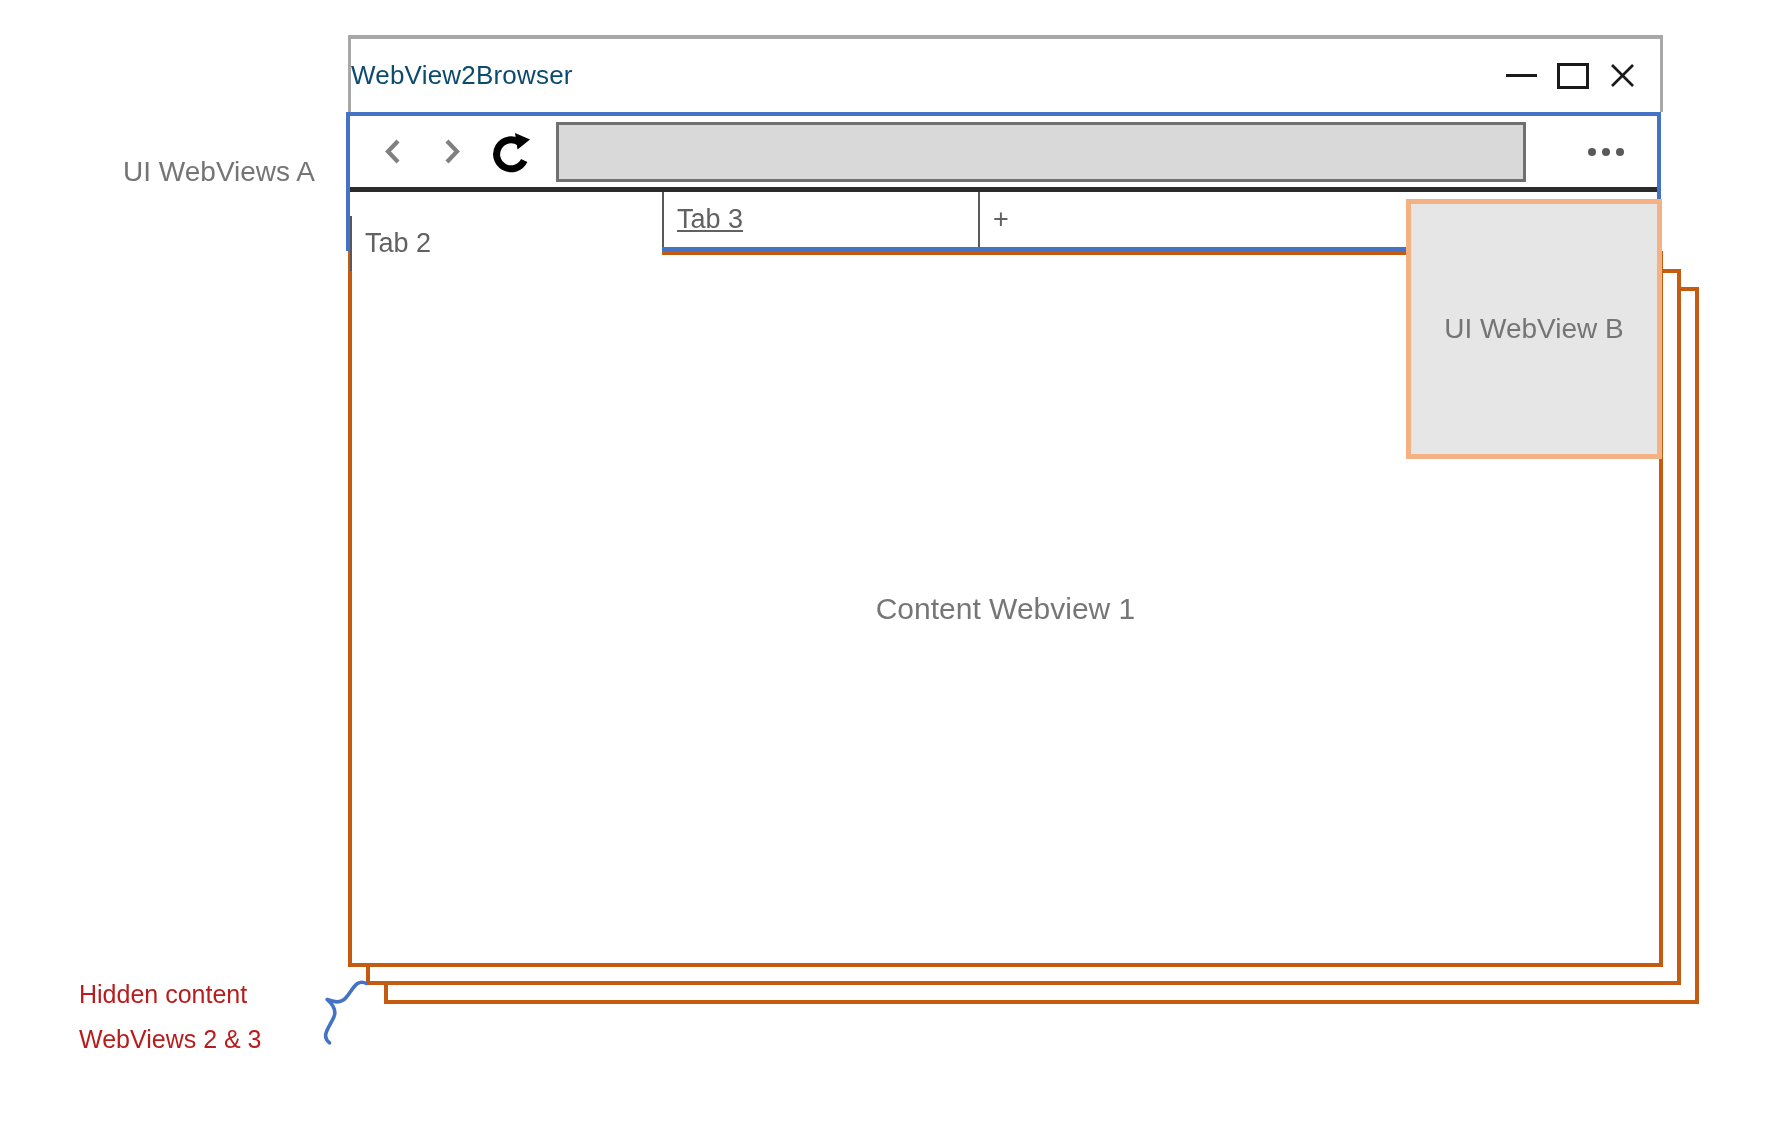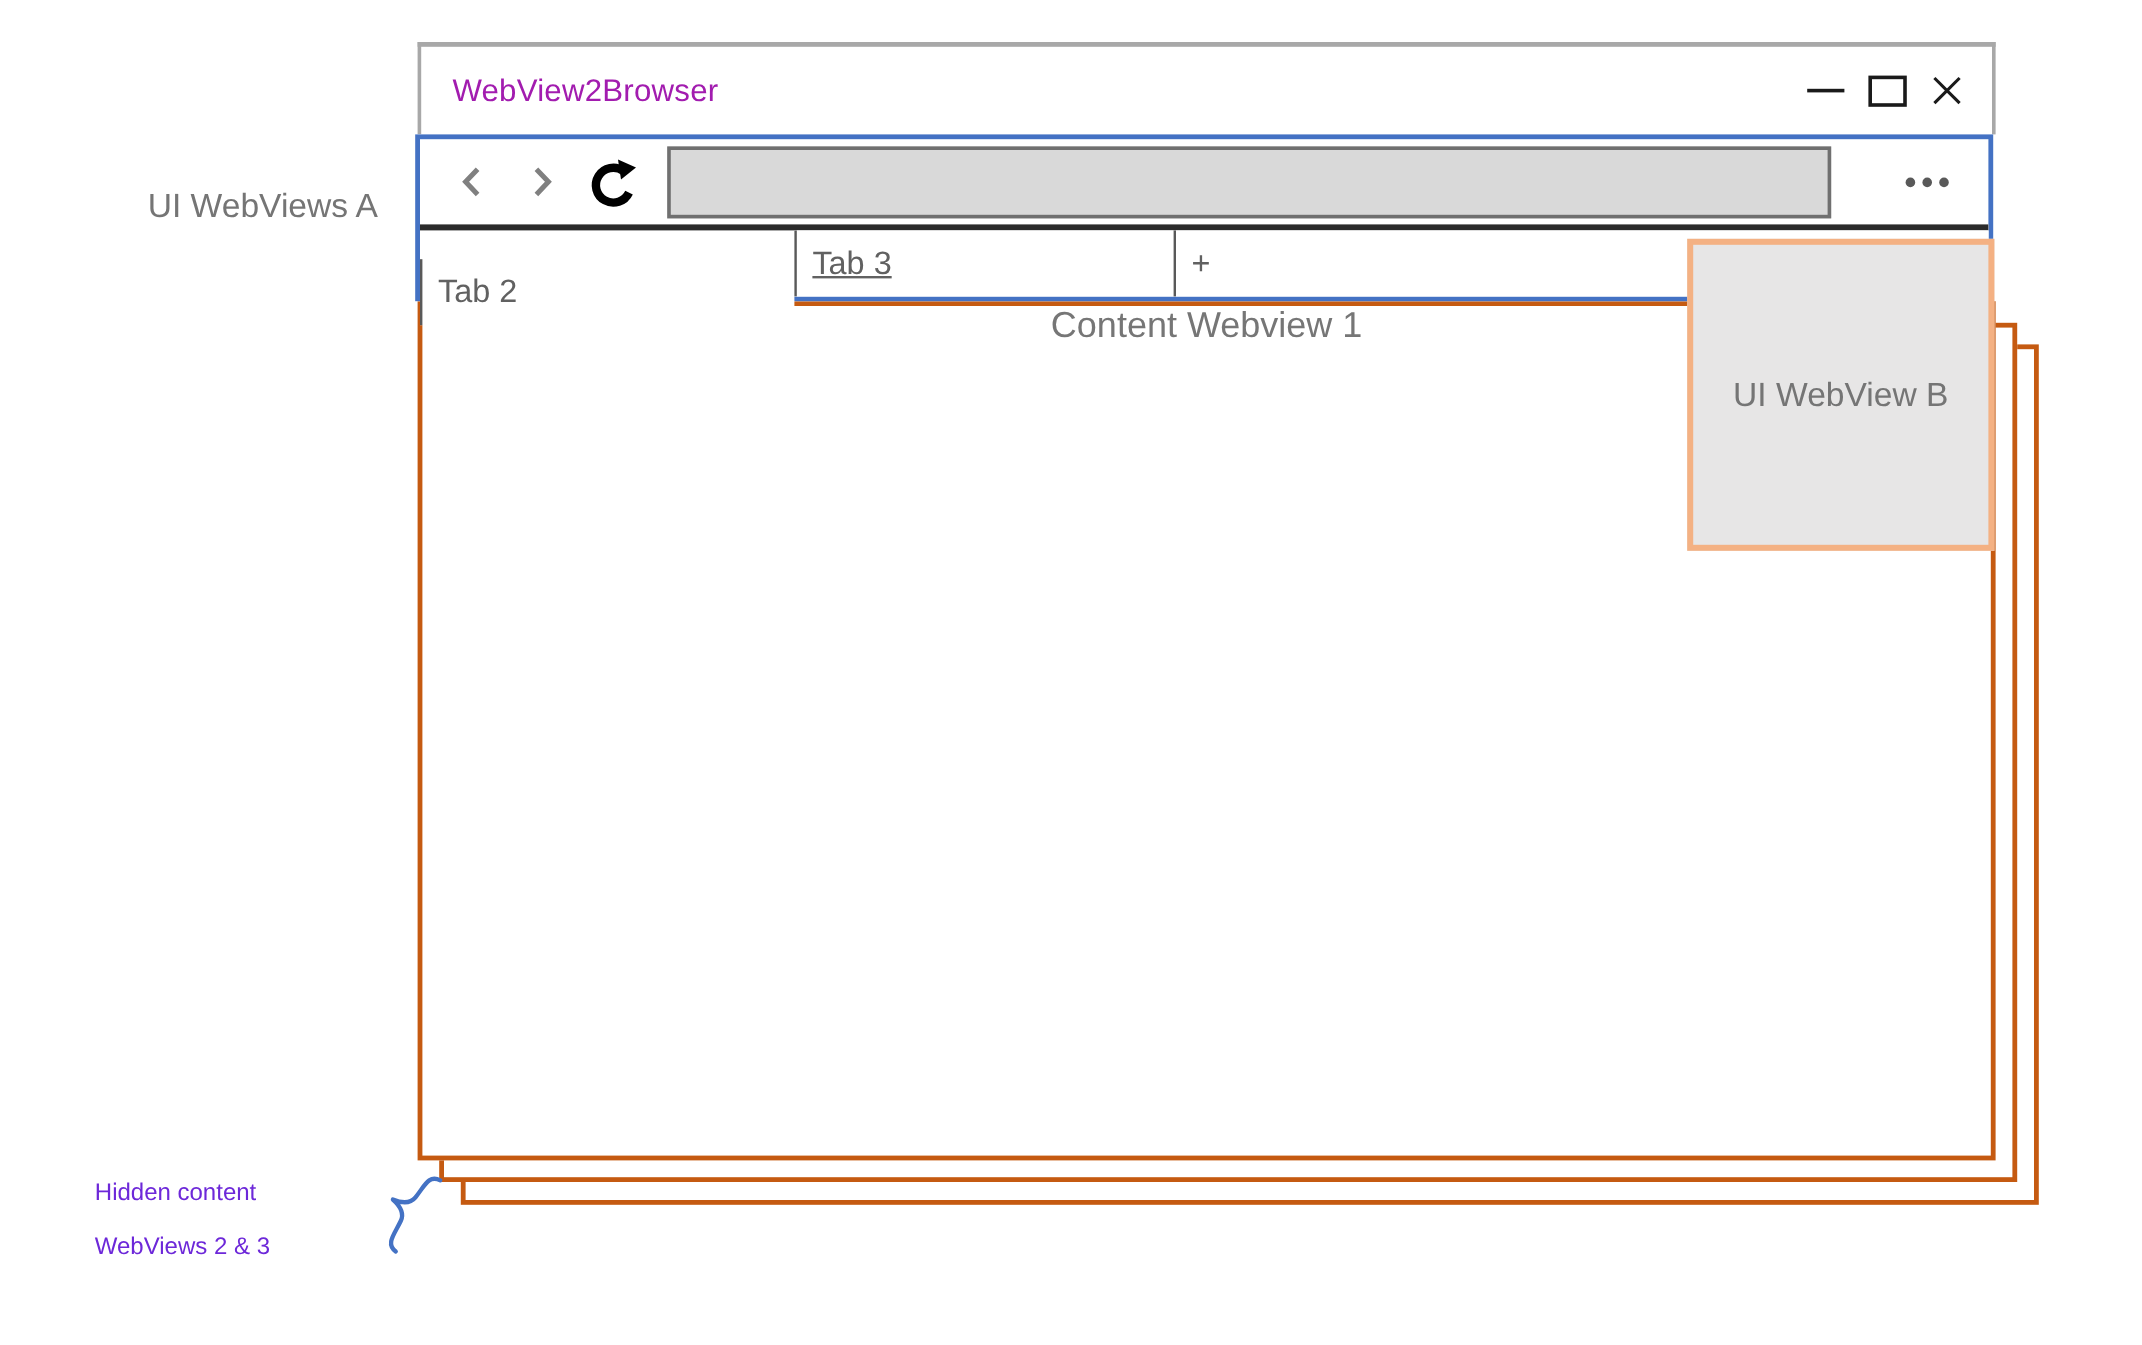--- a/index.html
+++ b/index.html
@@ -11,21 +11,21 @@
   }
   .abs{position:absolute;box-sizing:border-box;}
 
   
   .title-bar{
     left:348px;top:35px;width:1315px;height:77px;
     background:#ffffff;
     border:3px solid #a8a8a8;border-top-width:4px;border-bottom:none;
     display:flex;align-items:center;z-index:4;
   }
-  .title-text{margin-left:26px;font-size:26px;color:#a21caf;letter-spacing:.2px;}
+  .title-text{font-size:26px;color:#0c4a6e;letter-spacing:.2px;}
   .win-controls{margin-left:auto;margin-right:24px;display:flex;align-items:center;gap:20px;height:28px;}
   .ctl{display:flex;align-items:center;justify-content:center;cursor:default;}
   .min-bar{width:31px;height:3px;background:#1a1a1a;}
   .max-box{width:26px;height:20px;border:3px solid #1a1a1a;background:#fff;}
 
   
   .ui-panel{
     left:346px;top:112px;width:1315px;height:139px;
     background:#ffffff;border:4px solid #4472C4;
     display:flex;flex-direction:column;z-index:4;
@@ -54,34 +54,34 @@
   .tab-1{width:295px;}
   .tab-2{width:297px;margin-top:24px;}
   .tab-3{width:301px;text-decoration:underline;}
   .tab-plus{flex:1;}
 
   
   .webview-rect{background:#ffffff;border:4px solid #C55A11;}
   .wv3{left:384px;top:287px;width:1315px;height:717px;z-index:1;}
   .wv2{left:366px;top:269px;width:1315px;height:716px;z-index:2;}
   .wv1{left:348px;top:251px;width:1315px;height:716px;z-index:3;
-       display:flex;align-items:flex-start;justify-content:center;}
+       display:flex;align-items:center;justify-content:center;}
   .content-label{font-size:30px;color:#767676;}
 
   
   .ui-b{
     left:1406px;top:199px;width:256px;height:260px;
     background:#e7e6e6;border:5px solid #F4B183;z-index:5;
     display:flex;align-items:center;justify-content:center;
   }
   .ui-b-label{font-size:28px;color:#757575;}
 
   
   .label-a{left:80px;top:156px;width:235px;text-align:right;font-size:28px;color:#757575;z-index:6;}
-  .label-hidden{left:79px;top:972px;font-size:20px;line-height:45px;color:#6d28d9;z-index:6;}
+  .label-hidden{left:79px;top:972px;font-size:25px;line-height:45px;color:#b91c1c;z-index:6;}
   .brace{left:316px;top:968px;z-index:6;transform:rotate(32deg);transform-origin:50% 50%;}
 </style>
 </head>
 <body>
 
 <div class="abs webview-rect wv3"></div>
 <div class="abs webview-rect wv2"></div>
 
 <div class="abs webview-rect wv1">
   <span class="content-label">Content Webview 1</span>

